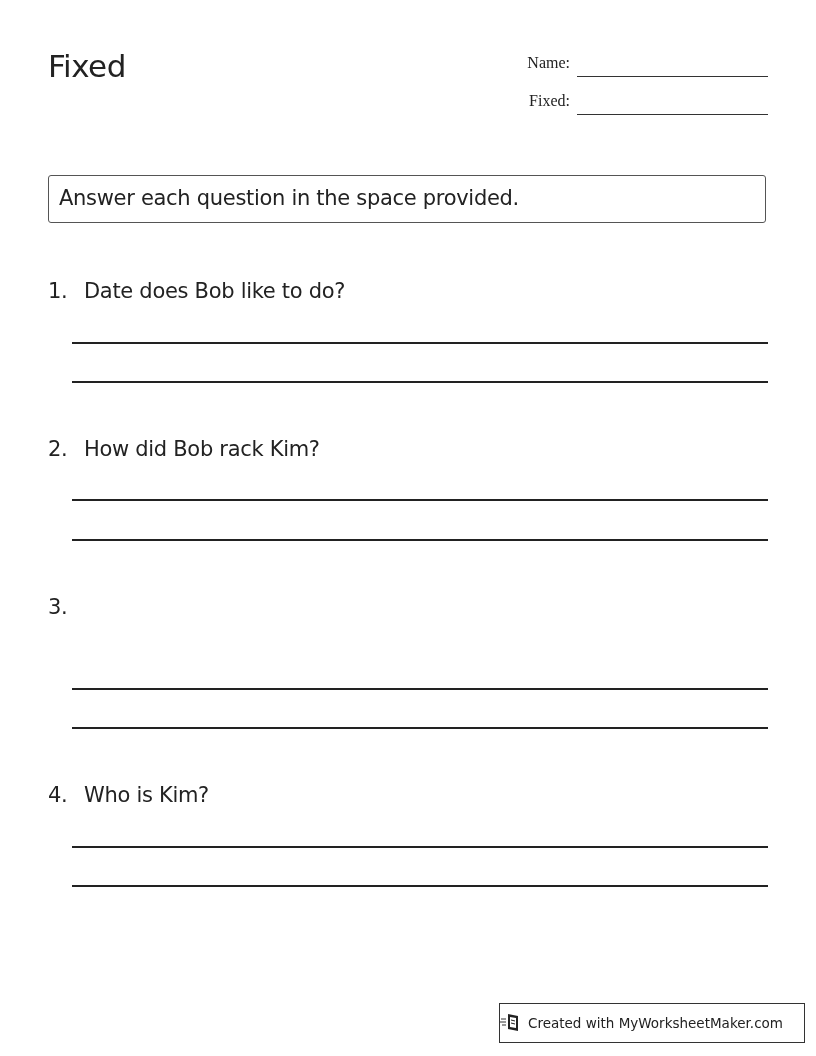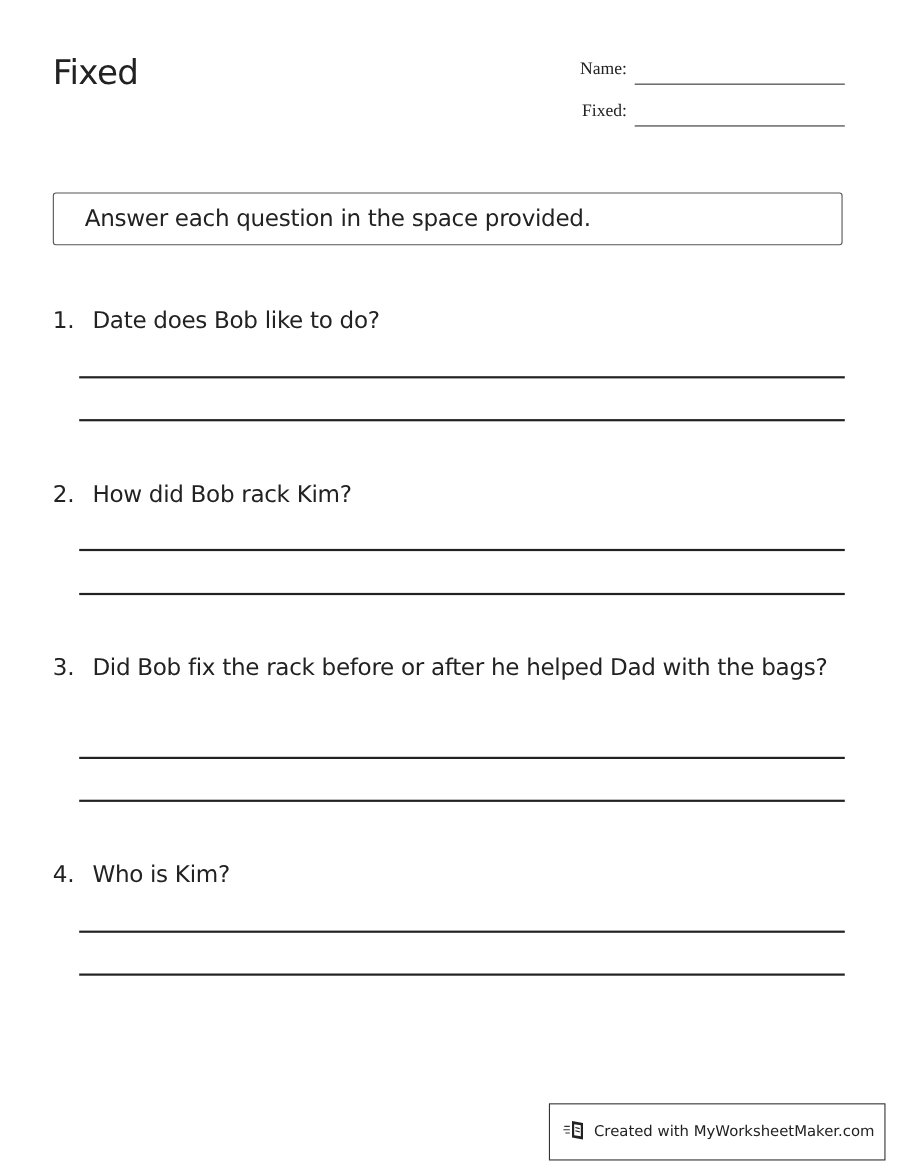--- a/index.html
+++ b/index.html
@@ -5,29 +5,29 @@
   html, body { margin:0; padding:0; background:#ffffff; }
   body { width:816px; height:1056px; position:relative; overflow:hidden;
          font-family:"DejaVu Sans", sans-serif; color:#222; }
   .title { position:absolute; left:48px; top:48px; font-size:31px; font-weight:normal;
            letter-spacing:-0.5px; color:#222; }
   .field { position:absolute; font-family:Liberation Serif, serif; font-size:16px; color:#222; }
   .field .lbl { position:absolute; right:0; top:0; white-space:nowrap; }
   .field-line { position:absolute; height:1px; background:#333; }
   .instructions { position:absolute; left:48px; top:175px; width:718px; height:48px;
                   border:1px solid #555; border-radius:3px; box-sizing:border-box;
-                  font-size:21px; padding:10px 28px; letter-spacing:-0.3px; color:#222; }
+                  font-size:21px; padding:10px 10px; letter-spacing:-0.3px; color:#222; }
   .question { position:absolute; left:48px; width:720px; font-size:21px;
               letter-spacing:-0.3px; line-height:31px; color:#222; }
   .question .num { position:absolute; left:0; top:0; }
   .question .text { position:absolute; left:36px; top:0; width:670px; }
   .answer-line { position:absolute; left:72px; width:696px; height:2px; background:#222; }
-  .footer { position:absolute; left:499px; top:1003px; width:306px; height:52px;
+  .footer { position:absolute; left:499px; top:1003px; width:306px; height:40px;
             border:1px solid #333; box-sizing:border-box; display:flex; align-items:center;
-            padding-left:12px; font-size:13.5px; color:#222; }
+            font-size:13.5px; color:#222; }
   .footer svg { margin-right:6px; }
 </style>
 </head>
 <body>
 
 <div class="title">Fixed</div>
 
 <div class="field" style="left:470px;top:54px;width:100px;height:20px;">
   <span class="lbl">Name:</span>
 </div>
@@ -49,21 +49,20 @@
 
 <div class="question" style="top:434px;height:32px;">
   <span class="num">2.</span>
   <span class="text">How did Bob rack Kim?</span>
 </div>
 <div class="answer-line" style="top:499px;"></div>
 <div class="answer-line" style="top:539px;"></div>
 
 <div class="question" style="top:592px;height:64px;">
   <span class="num">3.</span>
-  <span class="text">Did Bob fix the rack before or after he helped Dad with the bags?</span>
 </div>
 <div class="answer-line" style="top:688px;"></div>
 <div class="answer-line" style="top:727px;"></div>
 
 <div class="question" style="top:780px;height:32px;">
   <span class="num">4.</span>
   <span class="text">Who is Kim?</span>
 </div>
 <div class="answer-line" style="top:846px;"></div>
 <div class="answer-line" style="top:885px;"></div>

